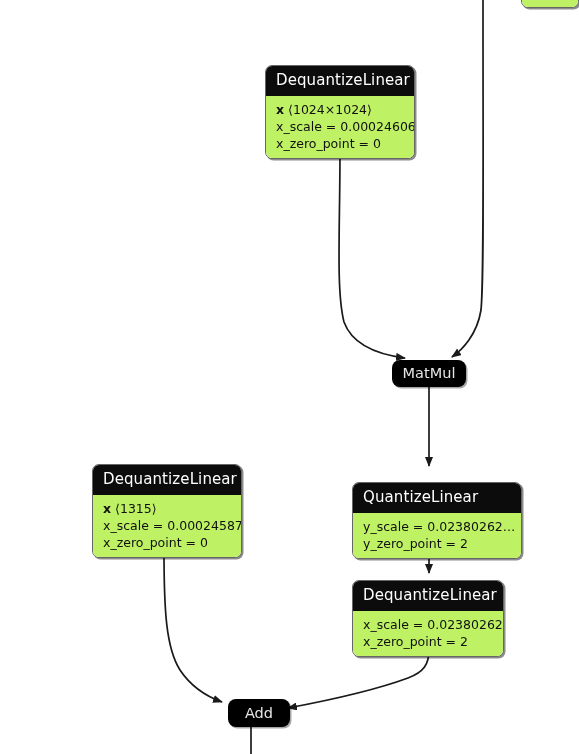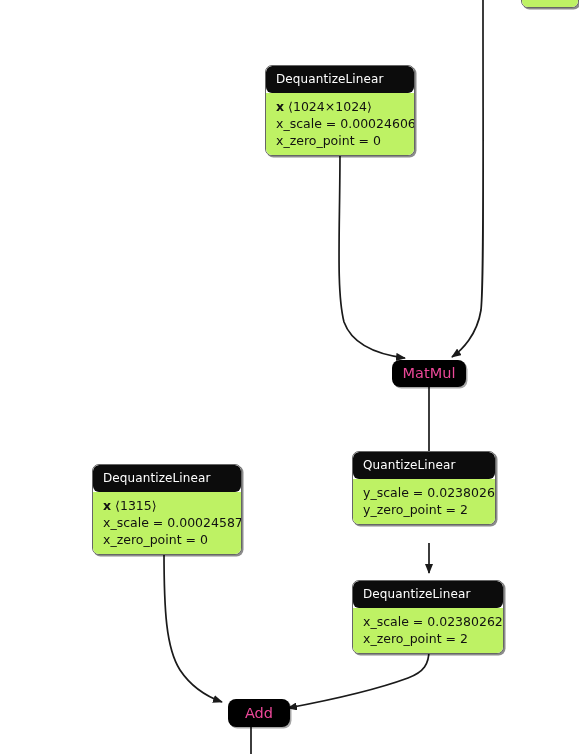--- a/index.html
+++ b/index.html
@@ -32,26 +32,25 @@
     box-sizing: border-box;
     background: #ffffff;
     border: 1px solid #666666;
     border-radius: 7px;
     overflow: hidden;
     box-shadow: 1.5px 1.5px 0 rgba(0,0,0,0.45);
   }
   .node-box .node-header {
     background: #0c0c0c;
     color: #ffffff;
-    font-size: 12px;
+    font-size: 15px;
     line-height: 1;
     padding: 7px 10px 8px 10px;
     white-space: nowrap;
     letter-spacing: 0.1px;
-    border-radius: 6px;
   }
   .node-box .node-body {
     background: #bef264;
     padding: 5px 10px 6px 10px;
   }
   .node-box .attr-row {
     font-size: 12.5px;
     line-height: 17px;
     color: #111111;
     white-space: nowrap;
@@ -60,21 +59,21 @@
     font-weight: bold;
   }
   .attr-row .attr-shape {
     font-weight: normal;
   }
   
   .node-pill {
     position: absolute;
     box-sizing: border-box;
     background: #000000;
-    color: #ec4899;
+    color: #e5e5e5;
     border-radius: 8px;
     display: flex;
     align-items: center;
     justify-content: center;
     font-size: 14.5px;
     line-height: 1;
     white-space: nowrap;
     box-shadow: 1.5px 1.5px 0 rgba(0,0,0,0.35);
   }
 </style>
@@ -124,21 +123,21 @@
 
   <div class="node-box" style="left:92px; top:464px; width:150px;">
     <div class="node-header">DequantizeLinear</div>
     <div class="node-body">
       <div class="attr-row"><span class="attr-key-bold">x</span> <span class="attr-shape">⟨1315⟩</span></div>
       <div class="attr-row">x_scale = 0.00024587…</div>
       <div class="attr-row">x_zero_point = 0</div>
     </div>
   </div>
 
-  <div class="node-box" style="left:352px; top:451px; width:144px;">
+  <div class="node-box" style="left:352px; top:482px; width:170px;">
     <div class="node-header">QuantizeLinear</div>
     <div class="node-body">
       <div class="attr-row">y_scale = 0.02380262…</div>
       <div class="attr-row">y_zero_point = 2</div>
     </div>
   </div>
 
   <div class="node-box" style="left:352px; top:580px; width:152px;">
     <div class="node-header">DequantizeLinear</div>
     <div class="node-body">

